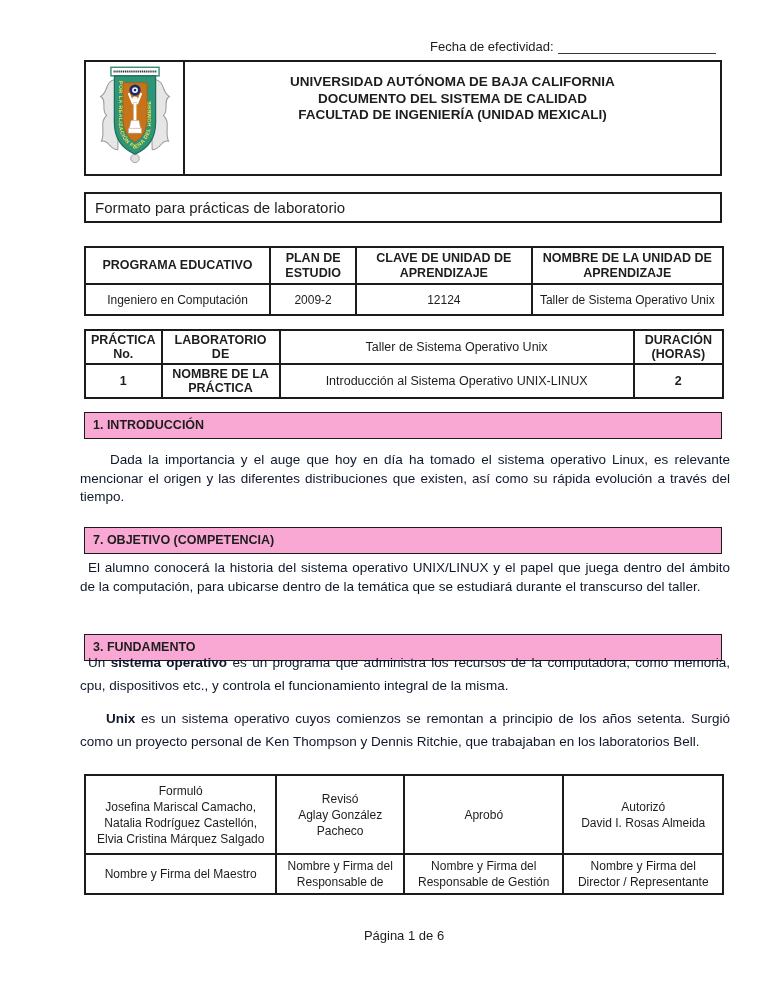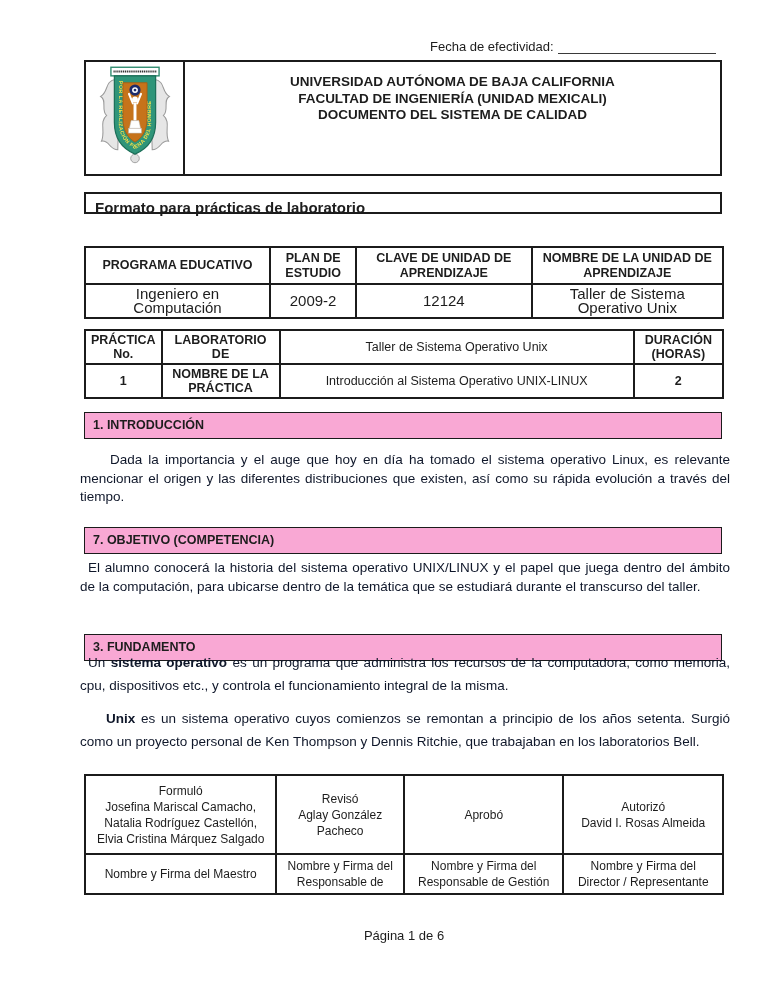--- a/index.html
+++ b/index.html
@@ -16,28 +16,28 @@
   
   .fecha-row { top: 39px; left: 430px; font-size: 13px; display: flex; align-items: flex-end; }
   .fecha-blank { display: inline-block; width: 158px; border-bottom: 1.5px solid #3a3a3a; height: 14px; margin-left: 4px; }
 
   
   .header-box { top: 60px; left: 84px; width: 638px; height: 116px; border: 2px solid #1b1b1b; display: flex; background: #fff; }
   .logo-cell { width: 99px; border-right: 2px solid #1b1b1b; display: flex; align-items: center; justify-content: center; }
   .header-text-cell { flex: 1; text-align: center; padding-top: 12px; font-weight: bold; font-size: 13.5px; line-height: 16.5px; }
 
   
-  .title-box { top: 192px; left: 84px; width: 638px; height: 22px; border: 2px solid #1b1b1b; font-weight: bold; font-size: 15px; line-height: 27px; padding-left: 9px; }
+  .title-box { top: 192px; left: 84px; width: 638px; height: 31px; border: 2px solid #1b1b1b; font-weight: normal; font-size: 15px; line-height: 27px; padding-left: 9px; }
 
   
   table.doc { border-collapse: collapse; table-layout: fixed; width: 640px; background: #fff; }
   table.doc td, table.doc th { border: 2px solid #1b1b1b; text-align: center; vertical-align: middle; padding: 2px 4px; }
   .t1 { top: 246px; left: 84px; padding-left: 20px; }
   .t1 th { font-size: 12.5px; font-weight: bold; height: 37px; line-height: 15px; }
-  .t1 td { font-size: 15px; height: 31px; line-height: 14px; }
+  .t1 td { font-size: 12px; height: 31px; line-height: 14px; }
   .t2 { top: 329px; left: 84px; }
   .t2 td { font-size: 12.5px; height: 33px; line-height: 14px; }
   .t2 .hd { font-weight: bold; }
 
   
   .sec-box { left: 84px; width: 638px; height: 27px; border: 1.5px solid #1b1b1b; font-weight: bold; font-size: 12.5px; line-height: 24px; padding-left: 8px; background: #f9a8d4; }
   .sec1 { top: 412px; }
   .sec2 { top: 527px; }
   .sec3 { top: 634px; }
 
@@ -93,22 +93,22 @@
 
       <path d="M43,33 L47.5,44 M57,33 L52.5,44" stroke="#ffffff" stroke-width="2.4" stroke-linecap="round"></path>
       <circle cx="50" cy="39.5" r="3.4" fill="#ffffff"></circle>
       <rect x="48.3" y="43" width="3.4" height="21" rx="1.6" fill="#ffffff"></rect>
       <path d="M45.5,64 L54.5,64 L56.5,73 L43.5,73 Z" fill="#ffffff" stroke="#bbbbbb" stroke-width="0.6"></path>
       <rect x="42.5" y="73" width="15" height="5.5" fill="#ffffff" stroke="#bbbbbb" stroke-width="0.6"></rect>
     </svg>
   </div>
   <div class="header-text-cell">
     <div>UNIVERSIDAD AUTÓNOMA DE BAJA CALIFORNIA</div>
+    <div>DOCUMENTO DEL SISTEMA DE CALIDAD</div>
     <div>FACULTAD DE INGENIERÍA (UNIDAD MEXICALI)</div>
-    <div>DOCUMENTO DEL SISTEMA DE CALIDAD</div>
   </div>
 </div>
 
 <div class="abs title-box">Formato para prácticas de laboratorio</div>
 
 <table class="abs doc t1">
   <colgroup>
       <col style="width:29%">
       <col style="width:13.5%">
       <col style="width:27.5%">

